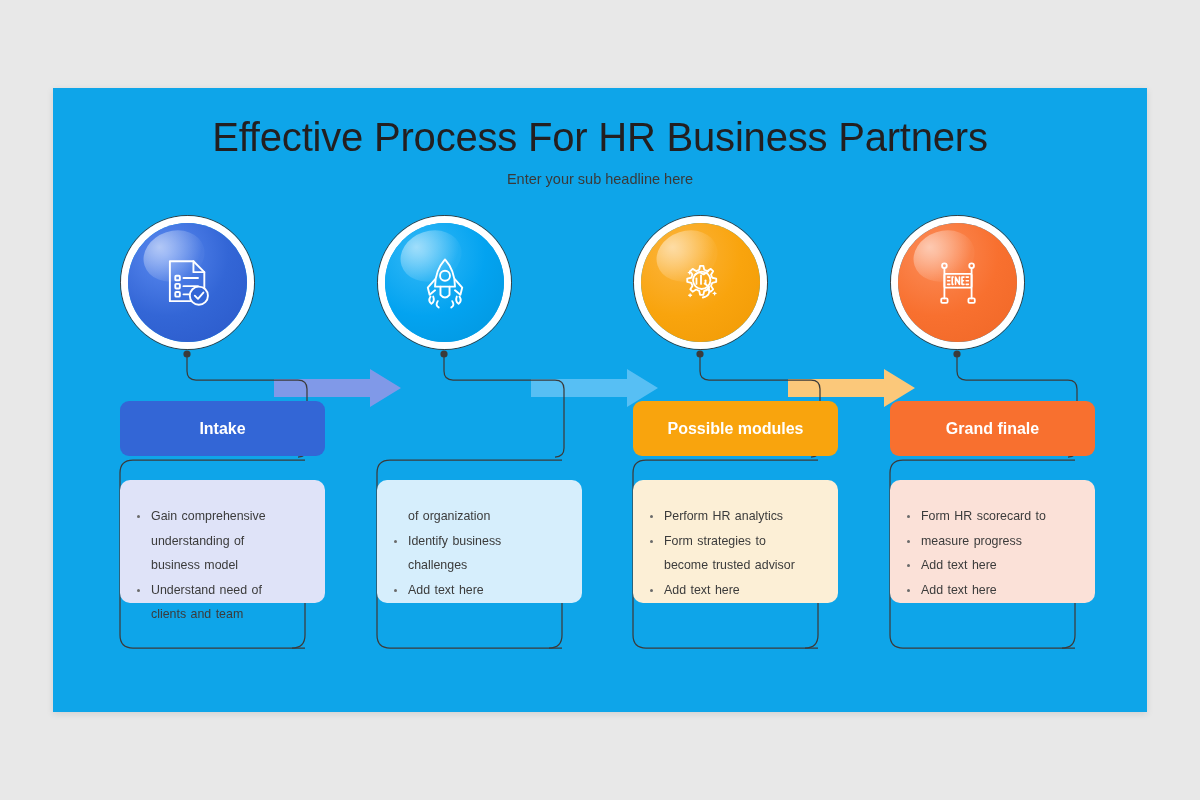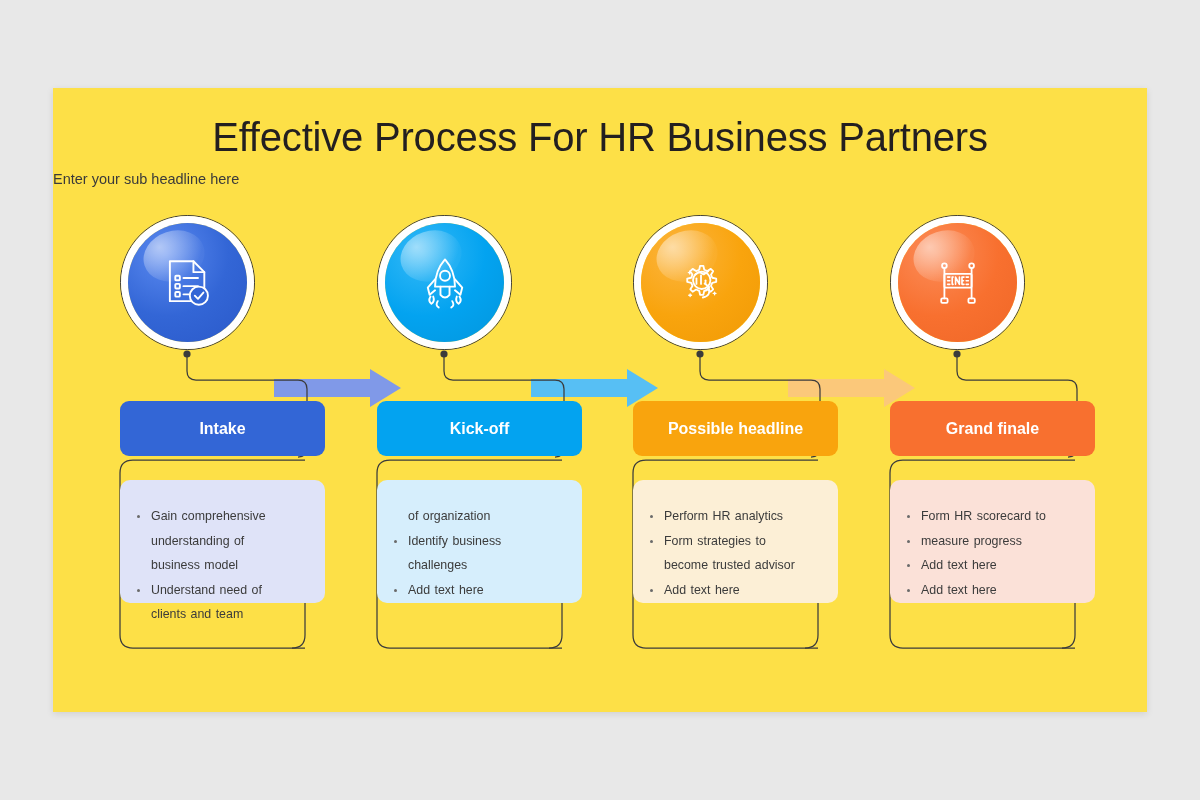--- a/index.html
+++ b/index.html
@@ -11,40 +11,41 @@
     background: #e8e8e8;
     font-family: "Liberation Sans", sans-serif;
   }
 
   #slide {
     position: absolute;
     left: 53px;
     top: 88px;
     width: 1094px;
     height: 624px;
-    background: #fde047;
+    background: #0ea5e9;
     box-shadow: 0 2px 7px rgba(0,0,0,0.10);
   }
 
   
   #title {
     position: absolute;
     left: 0; top: 27px;
     width: 1094px;
     text-align: center;
     font-size: 40px;
     font-weight: 400;
     color: #231f20;
     letter-spacing: -0.2px;
     white-space: nowrap;
   }
   #subtitle {
     position: absolute;
     left: 0; top: 83px;
     width: 1094px;
+    text-align: center;
     font-size: 14.5px;
     color: #3a3a3a;
   }
 
   
   .stage {
     position: absolute;
     top: 0;
     width: 257px;
     height: 624px;
@@ -263,23 +264,20 @@
         <path d="M21 28 L13 37 L15 45 L21 40"></path>
         <path d="M43 28 L51 37 L49 45 L43 40"></path>
         <path d="M27 36 L27 45 Q32 51 37 45 L37 36"></path>
         <path d="M16 47 Q13 52 17 55 Q21 52 19 47"></path>
         <path d="M48 47 Q51 52 47 55 Q43 52 45 47"></path>
         <path d="M24 52 Q21 57 25 59"></path>
         <path d="M40 52 Q43 57 39 59"></path>
       </svg>
     </div>
 
-    <div class="pill p1">
-      <span>Kick-off</span>
-    </div>
 
     <div class="body-panel b1">
       <ul>
         <li class="cont">of organization</li>
         <li>Identify business</li>
         <li class="cont">challenges</li>
         <li>Add text here</li>
       </ul>
     </div>
   </div>
@@ -309,21 +307,21 @@
         <path d="M19.5 19 L19.5 22" stroke-width="1.5"></path>
         <path d="M18 20.5 L21 20.5" stroke-width="1.5"></path>
         <path d="M47 42 L47 45" stroke-width="1.5"></path>
         <path d="M45.5 43.5 L48.5 43.5" stroke-width="1.5"></path>
         <path d="M20 44 L20 47" stroke-width="1.5"></path>
         <path d="M18.5 45.5 L21.5 45.5" stroke-width="1.5"></path>
       </svg>
     </div>
 
     <div class="pill p2">
-      <span>Possible headline</span>
+      <span>Possible modules</span>
     </div>
 
     <div class="body-panel b2">
       <ul>
         <li>Perform HR analytics</li>
         <li>Form strategies to</li>
         <li class="cont">become trusted advisor</li>
         <li>Add text here</li>
       </ul>
     </div>

